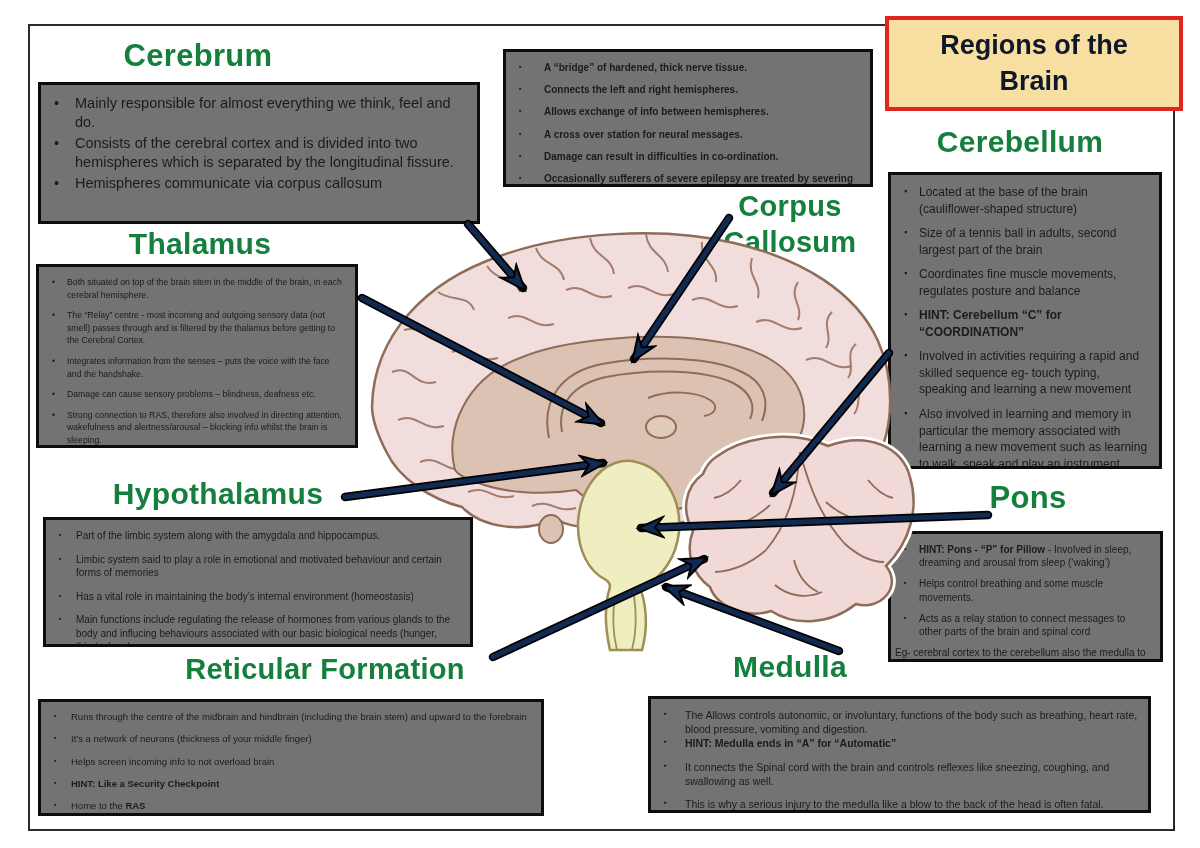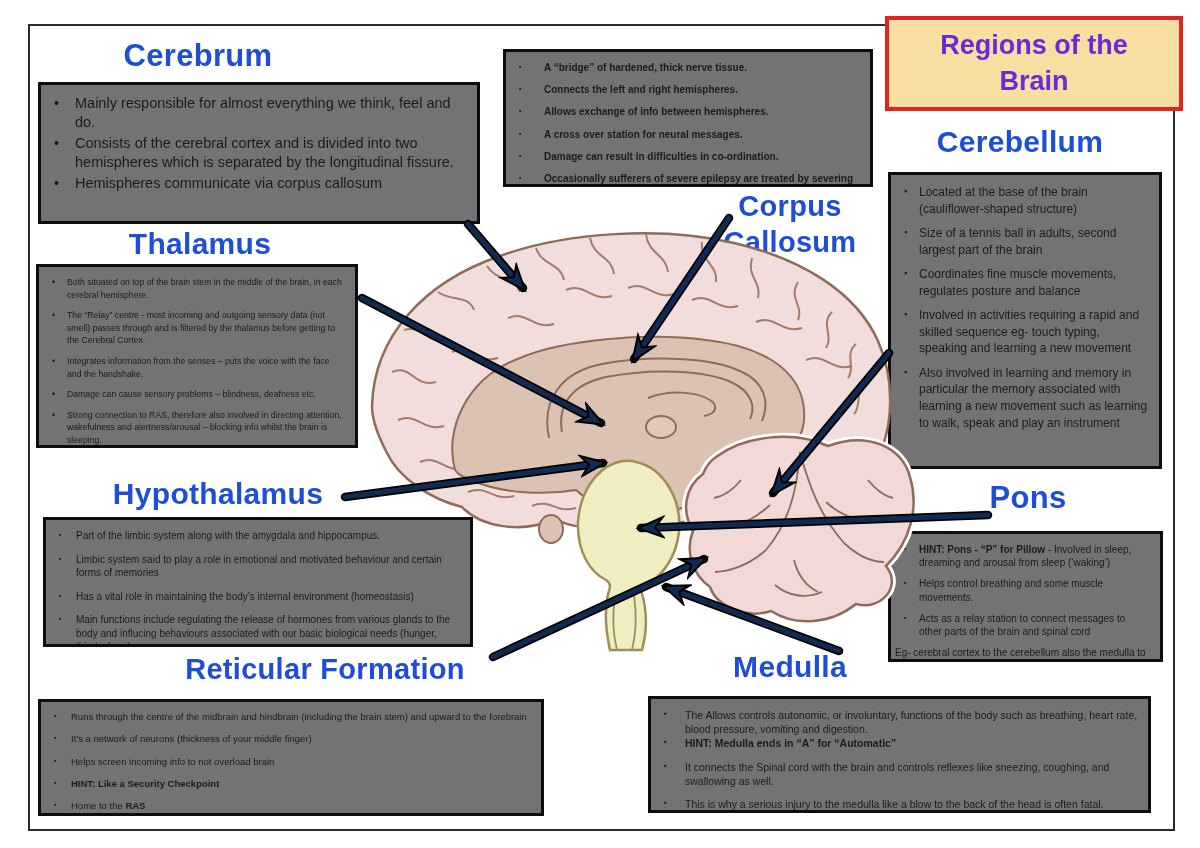--- a/index.html
+++ b/index.html
@@ -9,27 +9,27 @@
          border:2px solid #2a2a2a;z-index:0}
   
   .bx{position:absolute;background:#737373;border:3px solid #0d0d0d;
       box-sizing:border-box;color:#1b1b1b;z-index:2;padding:9px 10px 6px 4px;overflow:hidden}
   .bx ul{list-style:none;margin:0;padding:0}
   .bx li{position:relative;padding-left:26px}
   .bx li::before{content:"\2022";position:absolute;left:9px;top:0}
   .bx.sq li::before{content:"\25AA";font-size:0.75em;top:1px}
   .bb{font-weight:bold}
   
-  .hd{position:absolute;font-weight:bold;color:#1d4ed8;text-align:center;z-index:2;
+  .hd{position:absolute;font-weight:bold;color:#15803d;text-align:center;z-index:2;
       line-height:1.05;letter-spacing:.3px}
   
   .title{position:absolute;left:885px;top:16px;width:298px;height:95px;background:#f6dfa1;
          border:4px solid #e0241f;box-sizing:border-box;z-index:4;display:flex;align-items:center;
          justify-content:center;text-align:center;font-weight:bold;font-size:27px;line-height:1.3;
-         color:#6d28d9;padding:12px 28px}
+         color:#0f172a;padding:12px 28px}
   
   #bx-cerebrum{font-size:14.5px;line-height:1.34}
   #bx-cerebrum li{margin-bottom:1px;padding-left:30px}
   #bx-cc{font-size:10px;font-weight:bold;line-height:1.32}
   #bx-cc li{margin-bottom:9px;padding-left:34px}
   #bx-thalamus{font-size:8.7px;line-height:1.45}
   #bx-thalamus li{margin-bottom:8px;padding-left:24px}
   #bx-cerebellum{font-size:12px;line-height:1.38}
   #bx-cerebellum li{margin-bottom:8px;padding-left:24px}
   #bx-hypo{font-size:10px;line-height:1.35}
@@ -95,20 +95,21 @@
       <li><span>Strong connection to RAS, therefore also involved in directing attention, wakefulness and alertness/arousal – blocking info whilst the brain is sleeping.</span></li>
 
     </ul>
   </div>
 
   <div class="bx sq" id="bx-cerebellum" style="left:888px;top:172px;width:274px;height:297px">
     <ul>
       <li><span>Located at the base of the brain (cauliflower-shaped structure)</span></li>
       <li><span>Size of a tennis ball in adults, second largest part of the brain</span></li>
       <li><span>Coordinates fine muscle movements, regulates posture and balance</span></li>
+      <li><span class="bb">HINT: Cerebellum “C” for “COORDINATION”</span></li>
       <li><span>Involved in activities requiring a rapid and skilled sequence eg- touch typing, speaking and learning a new movement</span></li>
       <li><span>Also involved in learning and memory in particular the memory associated with learning a new movement such as learning to walk, speak and play an instrument</span></li>
     </ul>
   </div>
 
   <div class="bx sq" id="bx-hypo" style="left:43px;top:517px;width:430px;height:130px">
     <ul>
       <li><span>Part of the limbic system along with the amygdala and hippocampus.</span></li>
       <li><span>Limbic system said to play a role in emotional and motivated behaviour and certain forms of memories</span></li>
       <li><span>Has a vital role in maintaining the body’s internal environment (homeostasis)</span></li>

